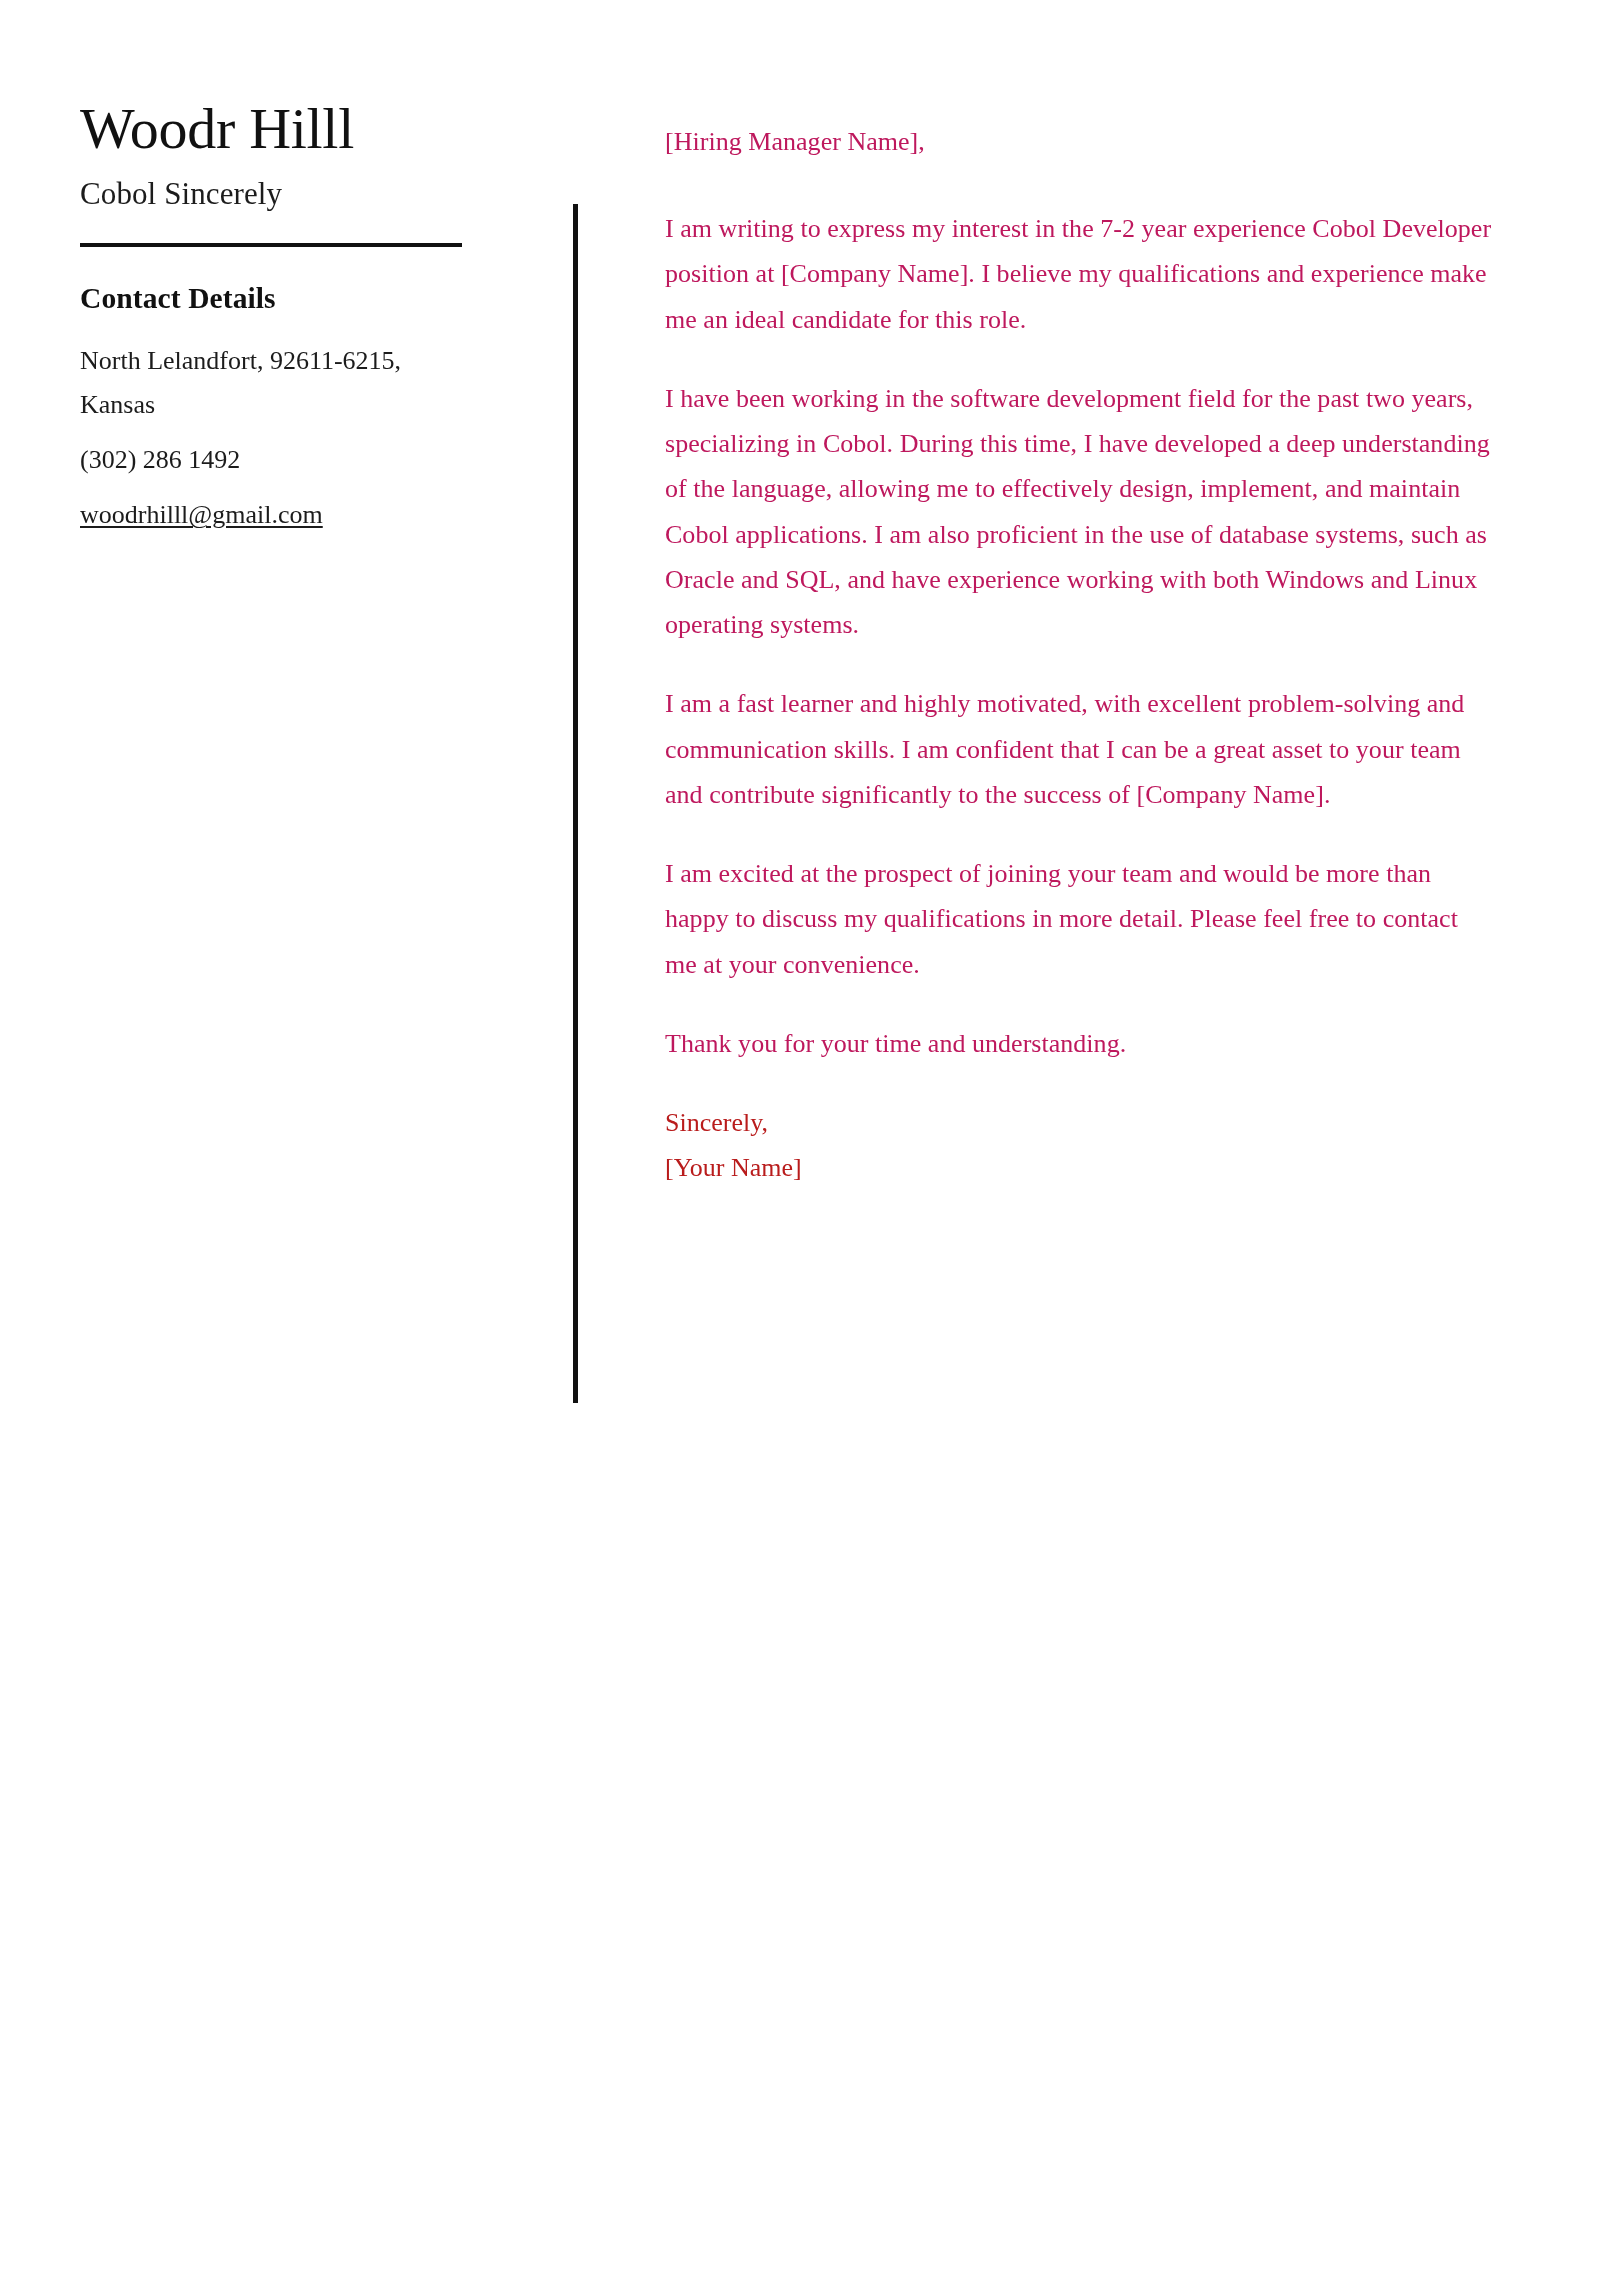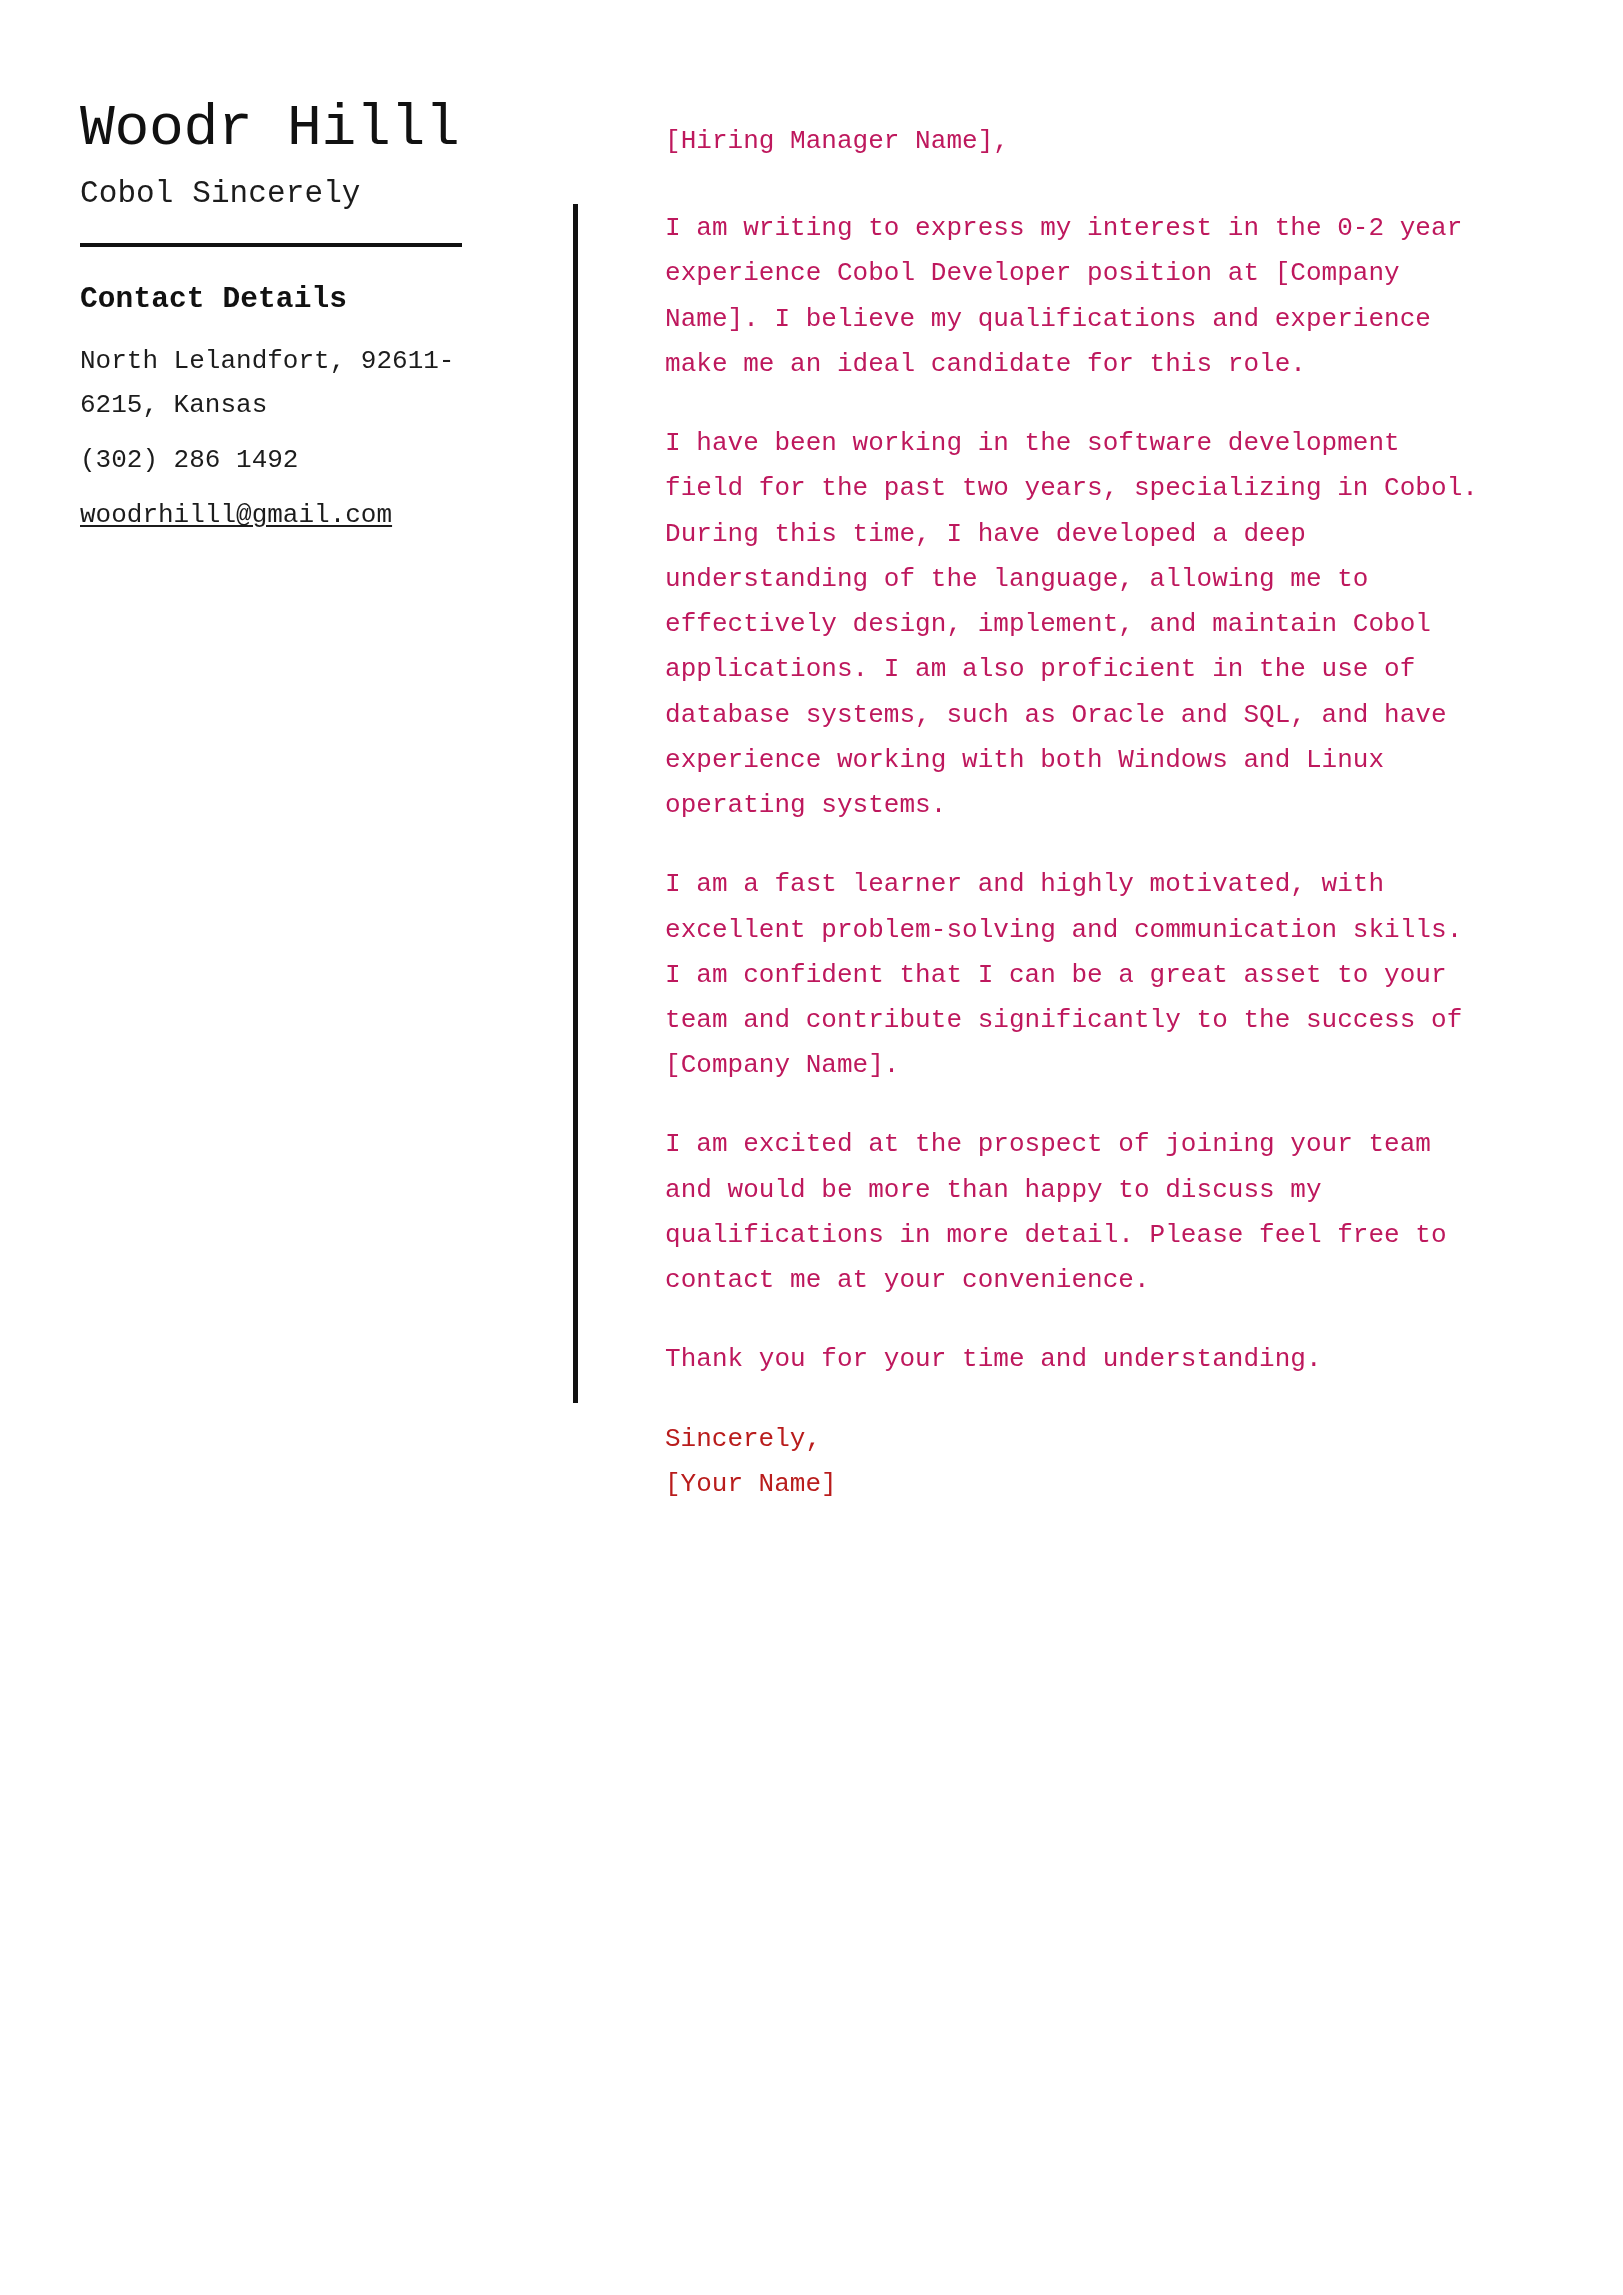--- a/index.html
+++ b/index.html
@@ -5,21 +5,21 @@
   html, body {
     margin: 0;
     padding: 0;
     background: #ffffff;
   }
   .page {
     position: relative;
     width: 1623px;
     height: 1822px;
     background: #ffffff;
-    font-family: Liberation Mono, monospace;
+    font-family: Liberation Serif, serif;
     color: #1a1a1a;
     overflow: hidden;
     box-sizing: border-box;
     border-radius: 6px;
   }
 
   
   .left-col {
     position: absolute;
     left: 80px;
@@ -135,21 +135,21 @@
     </ul>
 
   </div>
 
   <div class="divider"></div>
 
   <div class="right-col">
 
     <p class="letter-para salutation">[Hiring Manager Name],</p>
 
-    <p class="letter-para">I am writing to express my interest in the 0-2 year experience Cobol Developer position at [Company Name]. I believe my qualifications and experience make me an ideal candidate for this role.</p>
+    <p class="letter-para">I am writing to express my interest in the 7-2 year experience Cobol Developer position at [Company Name]. I believe my qualifications and experience make me an ideal candidate for this role.</p>
     <p class="letter-para">I have been working in the software development field for the past two years, specializing in Cobol. During this time, I have developed a deep understanding of the language, allowing me to effectively design, implement, and maintain Cobol applications. I am also proficient in the use of database systems, such as Oracle and SQL, and have experience working with both Windows and Linux operating systems.</p>
     <p class="letter-para">I am a fast learner and highly motivated, with excellent problem-solving and communication skills. I am confident that I can be a great asset to your team and contribute significantly to the success of [Company Name].</p>
     <p class="letter-para">I am excited at the prospect of joining your team and would be more than happy to discuss my qualifications in more detail. Please feel free to contact me at your convenience.</p>
     <p class="letter-para">Thank you for your time and understanding.</p>
 
     <div class="signature-block">
       <p class="signature-line">Sincerely,</p>
       <p class="signature-line">[Your Name]</p>
     </div>
 

